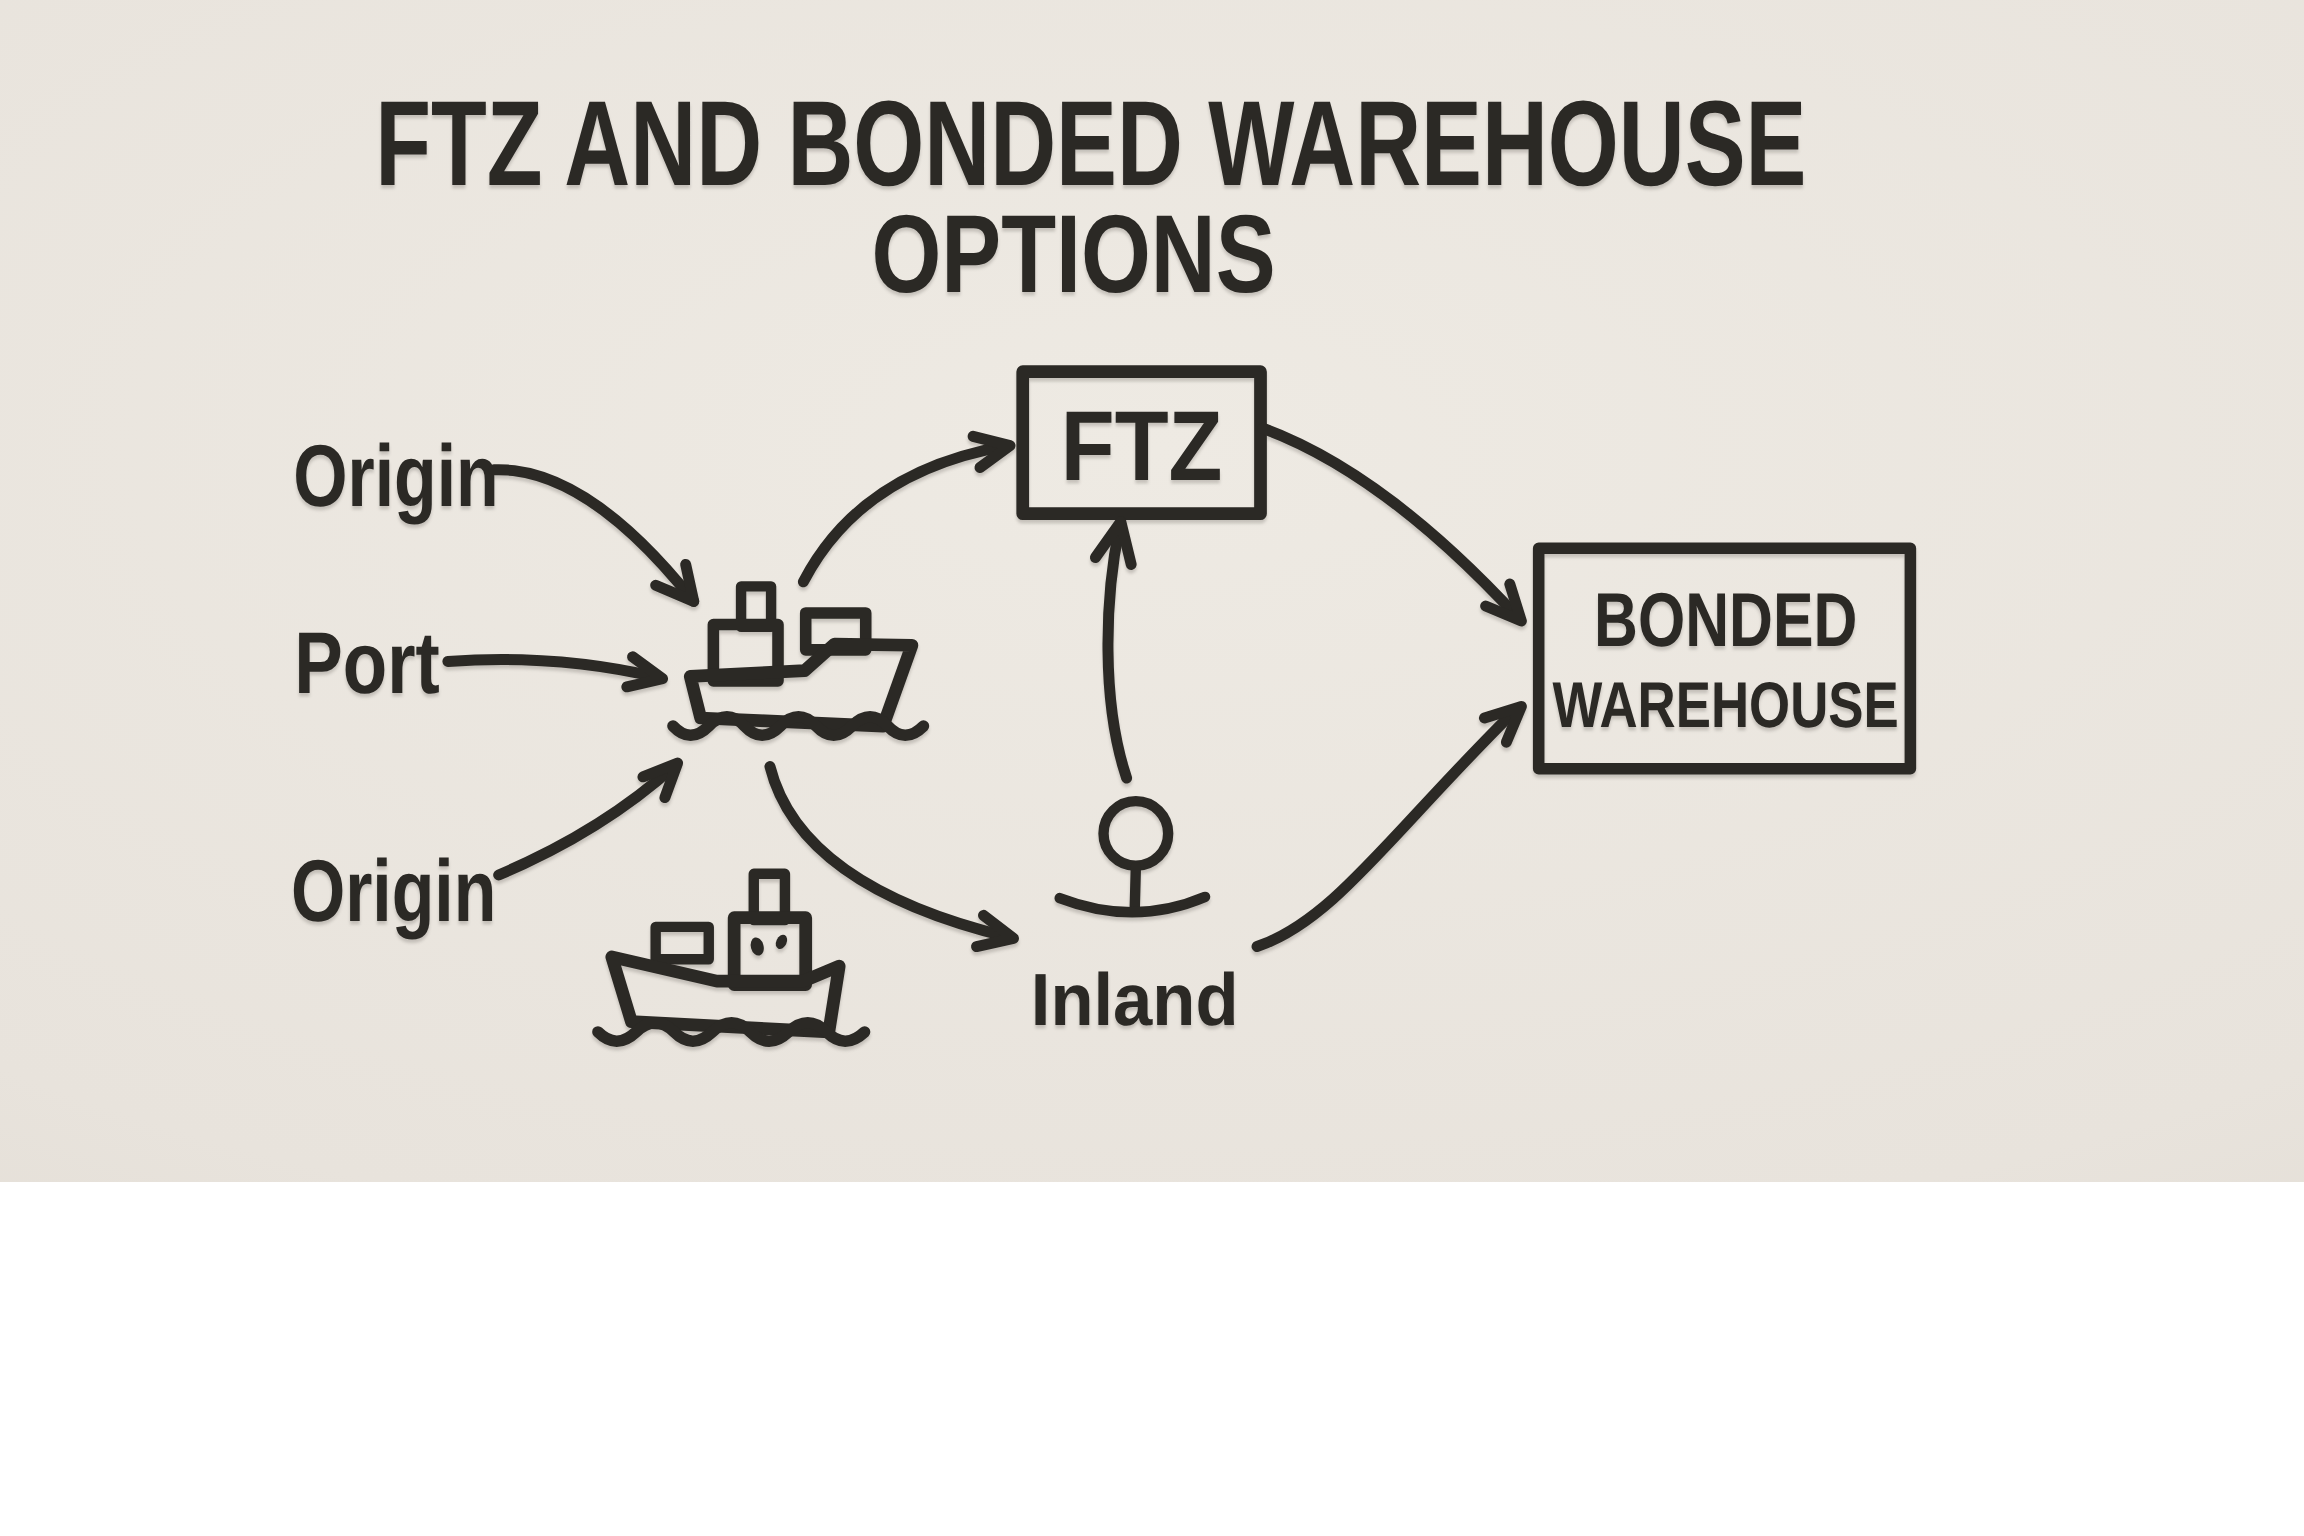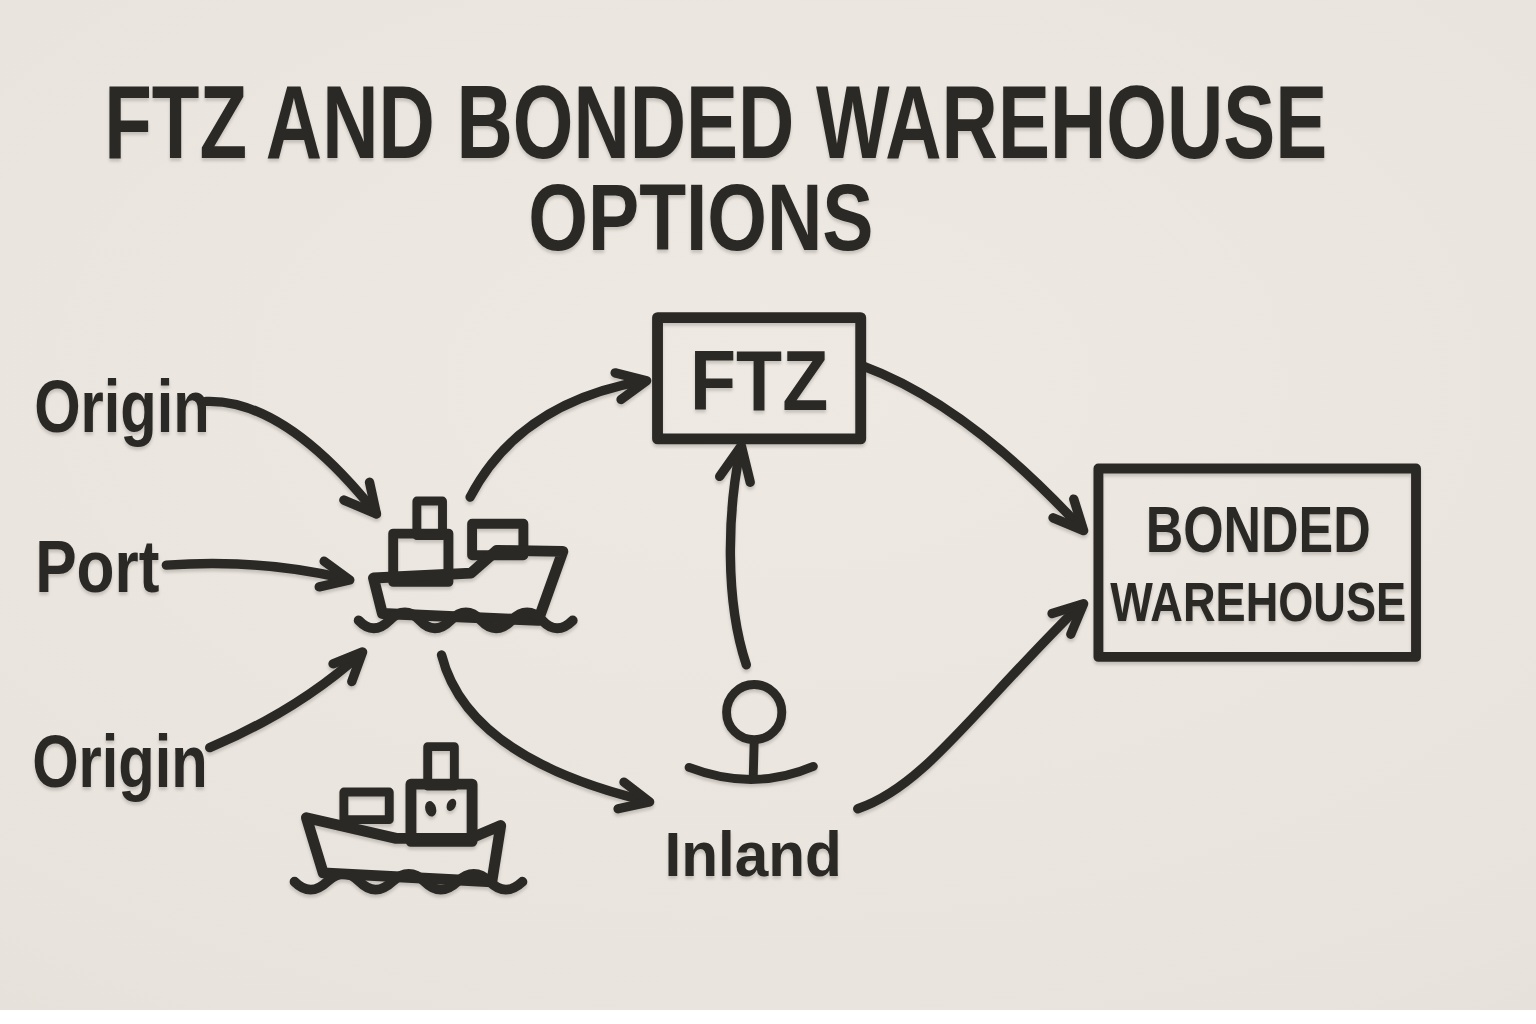--- a/index.html
+++ b/index.html
@@ -7,21 +7,21 @@
     --background-light:#eeeae3;
     --background-dark:#d9d3c9;
     --ink:#2b2925;
   }
   html,body{margin:0;padding:0;}
   body{
     width:1536px;height:1024px;overflow:hidden;
     font-family:"Liberation Sans", sans-serif;
   }
   .stage{
-    position:relative;width:1536px;height:1010px;
+    position:relative;width:1536px;height:788px;
     background:radial-gradient(140% 125% at 50% 38%,
       var(--background-light) 0%,
       var(--background) 55%,
       var(--background-dark) 100%);
   }
   svg.board{position:absolute;left:0;top:0;width:100%;height:100%;}
   .sketch{filter:drop-shadow(0 3px 1.5px rgba(43,41,37,0.20));}
   .stroke{
     fill:none;stroke:var(--ink);
     stroke-linecap:round;stroke-linejoin:round;

